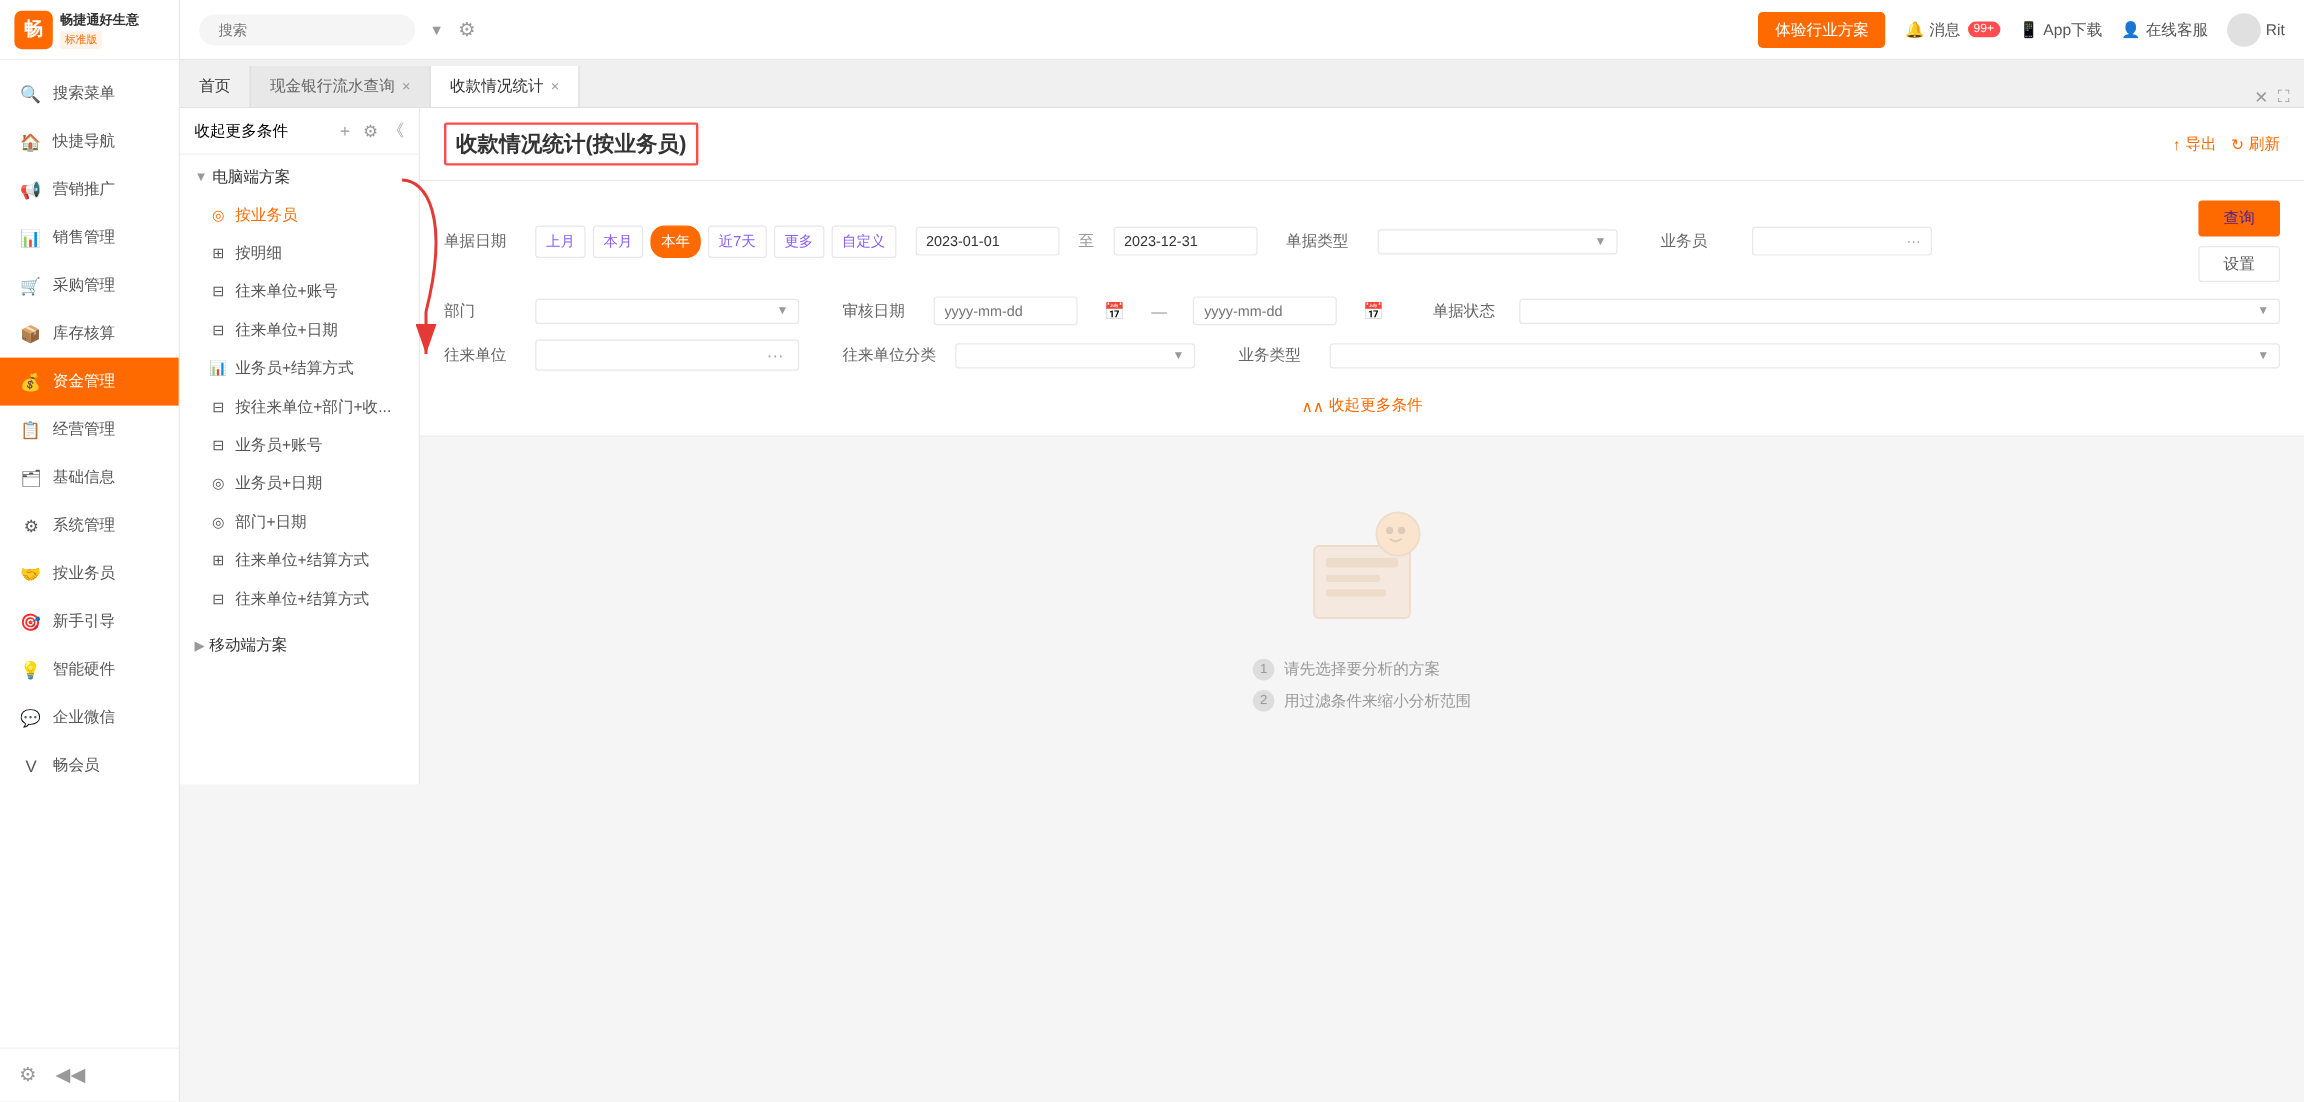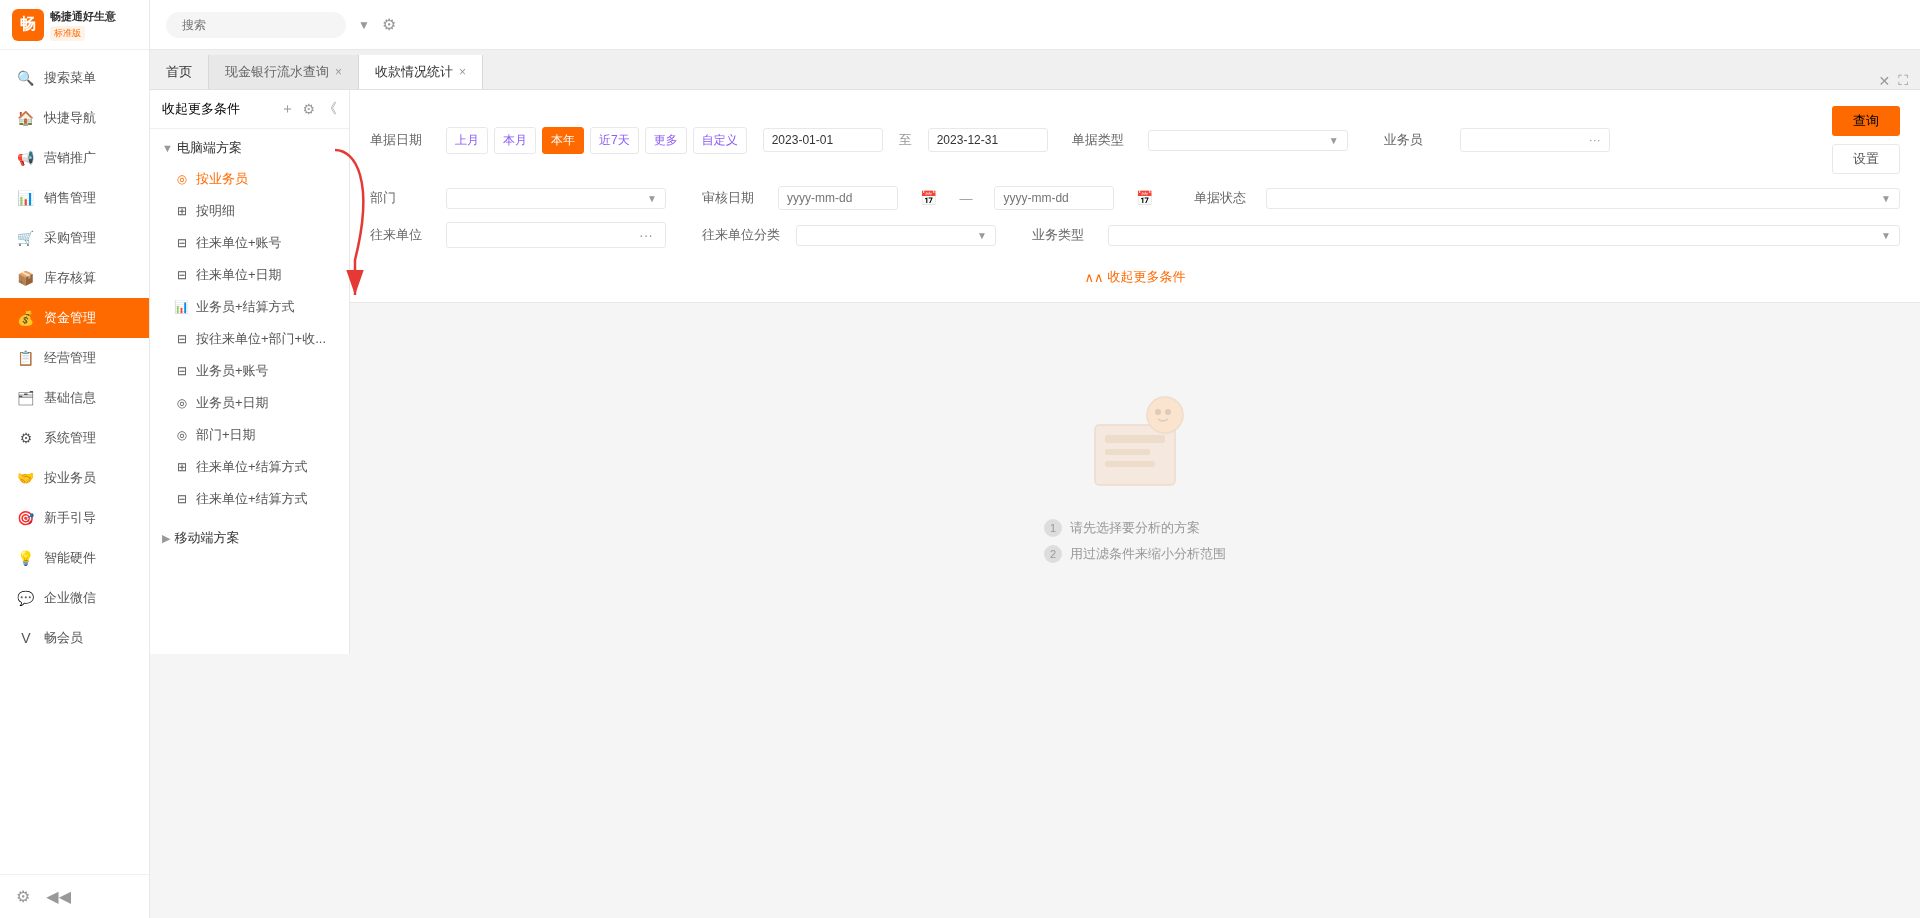--- a/index.html
+++ b/index.html
@@ -49,28 +49,28 @@
     .export-btn { display: flex; align-items: center; gap: 4px; color: #ff6a00; cursor: pointer; font-size: 13px; }
     .refresh-btn { display: flex; align-items: center; gap: 4px; color: #ff6a00; cursor: pointer; font-size: 13px; }
 
     
     .filter-panel { background: #fff; padding: 16px 20px; border-bottom: 1px solid #e8e8e8; flex-shrink: 0; }
     .filter-row { display: flex; align-items: center; gap: 16px; margin-bottom: 12px; flex-wrap: wrap; }
     .filter-row:last-child { margin-bottom: 0; }
     .filter-label { color: #666; font-size: 13px; white-space: nowrap; min-width: 60px; }
     .filter-date-group { display: flex; align-items: center; gap: 6px; }
     .date-btn { padding: 4px 8px; border: 1px solid #e8e8e8; background: #fff; border-radius: 3px; cursor: pointer; font-size: 12px; color: #8b5cf6; }
-    .date-btn.active { background: #ff6a00; color: white; border-color: #ff6a00; }
+    .date-btn.active { background: #ff6a00; color: white; border-color: #ff6a00; border-radius: 12px; }
     .date-input { border: 1px solid #e8e8e8; border-radius: 3px; padding: 4px 8px; font-size: 12px; color: #333; width: 120px; outline: none; }
     .date-separator { color: #999; }
     .filter-select { border: 1px solid #e8e8e8; border-radius: 3px; padding: 4px 8px; font-size: 12px; color: #555; display: flex; align-items: center; gap: 4px; cursor: pointer; min-width: 120px; justify-content: space-between; }
     .filter-select-wide { min-width: 200px; }
     .collapse-btn { display: flex; align-items: center; gap: 4px; color: #ff6a00; cursor: pointer; font-size: 13px; justify-content: center; margin-top: 8px; }
     .filter-actions { display: flex; gap: 8px; flex-direction: column; margin-left: auto; }
-    .query-btn { background: #ff6a00; color: #000000; border: none; border-radius: 3px; padding: 6px 20px; cursor: pointer; font-size: 13px; }
+    .query-btn { background: #ff6a00; color: #4c1d95; border: none; border-radius: 3px; padding: 6px 20px; cursor: pointer; font-size: 13px; }
     .settings-btn { background: #fff; color: #555; border: 1px solid #e8e8e8; border-radius: 3px; padding: 5px 20px; cursor: pointer; font-size: 13px; }
 
     
     .scheme-panel { width: 200px; background: #fff; border-right: 1px solid #e8e8e8; display: flex; flex-direction: column; flex-shrink: 0; }
     .scheme-header { padding: 10px 12px; display: flex; align-items: center; justify-content: space-between; border-bottom: 1px solid #f0f0f0; }
     .scheme-header-icons { display: flex; gap: 8px; align-items: center; }
     .scheme-icon-btn { color: #999; cursor: pointer; font-size: 14px; }
     .scheme-section { padding: 4px 0; }
     .scheme-section-header { display: flex; align-items: center; padding: 6px 12px; cursor: pointer; color: #333; font-size: 13px; }
     .scheme-section-arrow { margin-right: 4px; color: #999; font-size: 11px; }
@@ -169,20 +169,40 @@
 </div>
 
 <div class="main">
 
   <div class="topbar">
     <div class="topbar-left">
       <input class="topbar-search" type="text" placeholder="搜索" style="">
       <span style="color:#999;font-size:12px;cursor:pointer;">▼</span>
       <span style="color:#999;font-size:16px;cursor:pointer;">⚙</span>
     </div>
+    <div class="topbar-actions">
+      <button class="topbar-btn">体验行业方案</button>
+      <div class="topbar-icon-btn">
+        <span>🔔</span>
+        <span>消息</span>
+        <span class="notification-badge">99+</span>
+      </div>
+      <div class="topbar-icon-btn">
+        <span>📱</span>
+        <span>App下载</span>
+      </div>
+      <div class="topbar-icon-btn">
+        <span>👤</span>
+        <span>在线客服</span>
+      </div>
+      <div class="topbar-icon-btn">
+        <div style="width:28px;height:28px;background:#e0e0e0;border-radius:50%;display:flex;align-items:center;justify-content:center;font-size:12px;"></div>
+        <span>Rit</span>
+      </div>
+    </div>
   </div>
 
   <div class="tabs-bar">
     <div class="tab home">
       <span>首页</span>
     </div>
     <div class="tab">
       <span>现金银行流水查询</span>
       <span class="tab-close">×</span>
     </div>
@@ -260,20 +280,33 @@
       <div class="scheme-section">
         <div class="scheme-section-header">
           <span class="scheme-section-arrow">▶</span>
           <span>移动端方案</span>
         </div>
       </div>
     </div>
 
     <div class="page-main">
 
+      <div class="page-header">
+        <div class="page-title">收款情况统计(按业务员)</div>
+        <div class="page-header-actions">
+          <div class="export-btn">
+            <span>↑</span>
+            <span>导出</span>
+          </div>
+          <div class="refresh-btn">
+            <span>↻</span>
+            <span>刷新</span>
+          </div>
+        </div>
+      </div>
 
       <div class="filter-panel">
 
         <div class="filter-row">
           <span class="filter-label">单据日期</span>
           <div class="filter-date-group">
             <button class="date-btn">上月</button>
             <button class="date-btn">本月</button>
             <button class="date-btn active">本年</button>
             <button class="date-btn">近7天</button>

